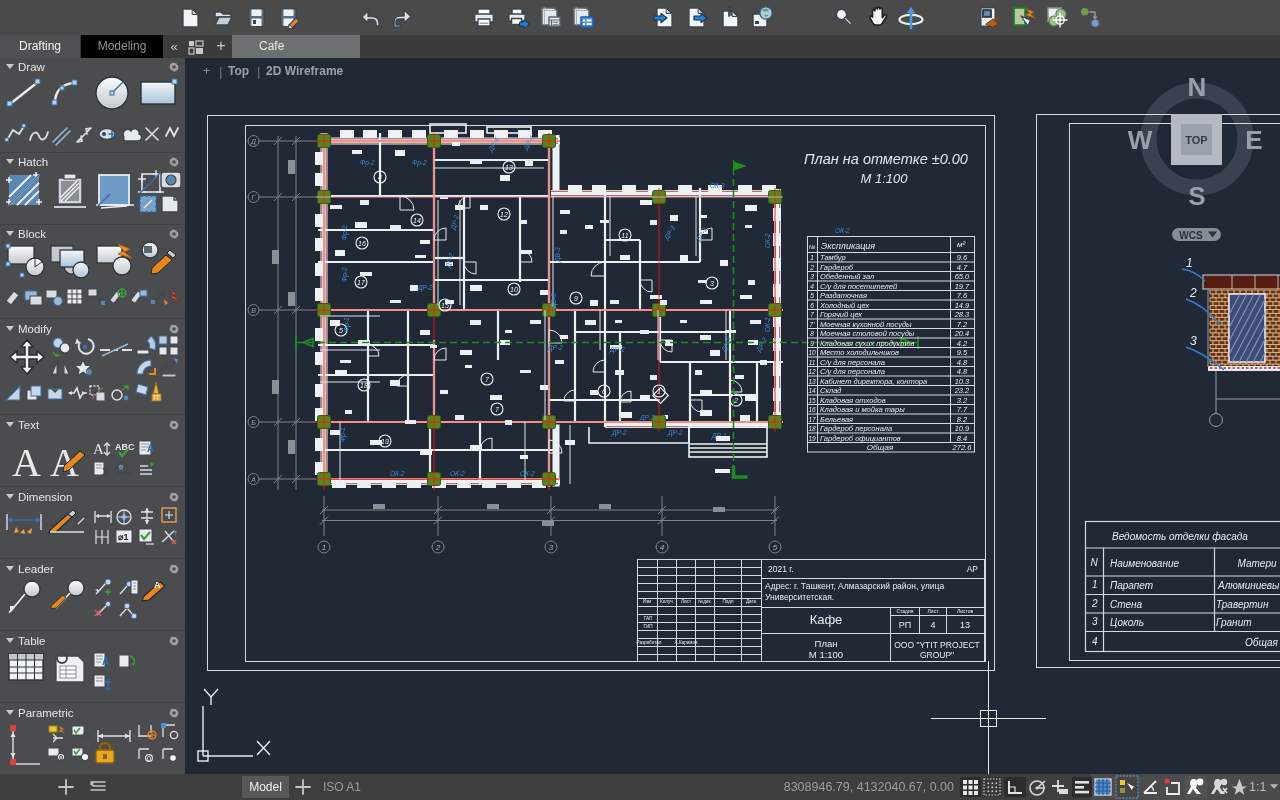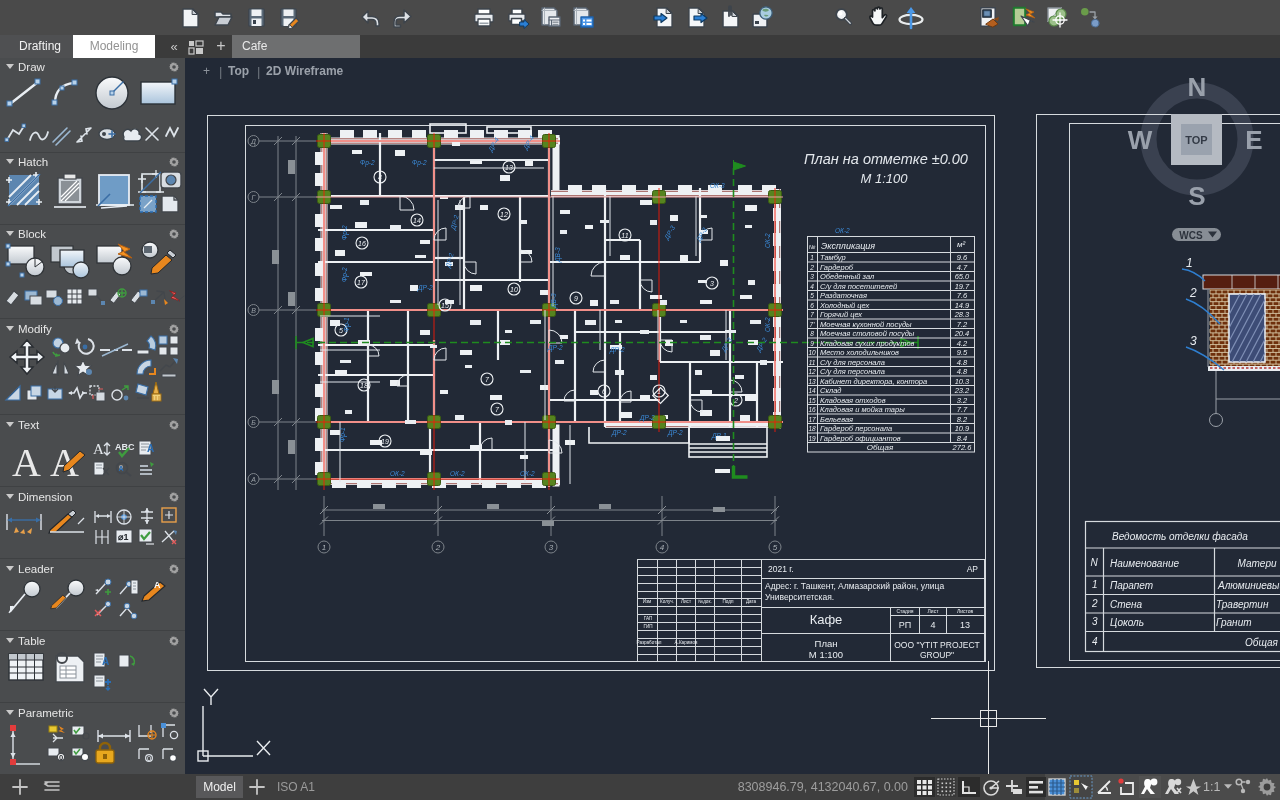--- a/index.html
+++ b/index.html
@@ -2,21 +2,21 @@
 <html><head>
 <meta charset="utf-8">
 <style>
   html,body{margin:0;padding:0;width:1280px;height:800px;overflow:hidden;
     font-family:"Liberation Sans",sans-serif;background:#4b4b4b;}
   .abs{position:absolute;}
   #toolbar{position:absolute;left:0;top:0;width:1280px;height:35px;background:#4a4a4a;}
   #tabrow{position:absolute;left:0;top:35px;width:1280px;height:24px;background:#3b3b3b;}
   #panel{position:absolute;left:0;top:58px;width:224px;height:716px;background:#4a4c4e;overflow:hidden;}
   #canvas{position:absolute;left:185px;top:58px;width:1095px;height:716px;background:#222936;overflow:hidden;}
-  #statusbar{position:absolute;left:0;top:774px;width:1045px;height:26px;background:#3e3e3e;}
+  #statusbar{position:absolute;left:0;top:774px;width:1045px;height:26px;background:#3e3e3e;padding-left:46px;}
   .ptab{position:absolute;top:0;height:23px;line-height:23px;text-align:center;font-size:12px;}
 </style>
 </head>
 <body>
 <div id="toolbar">
 <svg width="1280" height="35">
 <g stroke-linejoin="round" stroke-linecap="round">
 
 <g transform="translate(182,8)">
           <path d="M1 1h10l5 5v13H1z" fill="#f2f4f6" stroke="#3d444c" stroke-width="1.3"></path>
@@ -156,31 +156,31 @@
           <circle cx="3.8" cy="3.8" r="3.8" fill="#6a9c4a"></circle>
           <path d="M9 4h5v5" fill="none" stroke="#9aa0a6" stroke-width="1.3"></path>
           <path d="M14 11.5l-2.6-3h5.2z" fill="#9aa0a6"></path>
           <circle cx="14.2" cy="15.2" r="3.8" fill="#7a9cc8" stroke="#4a6c94" stroke-width="1"></circle>
         </g>
 </g>
 </svg>
 </div>
 <div id="tabrow">
 <div class="ptab" style="left:0;width:80px;background:#4f5052;color:#f2f2f2;">Drafting</div>
-<div class="ptab" style="left:73px;width:82px;background:#ffffff;color:#929292;">Modeling</div>
+<div class="ptab" style="left:81px;width:82px;background:#000000;color:#929292;">Modeling</div>
 <div class="ptab" style="left:163px;width:22px;color:#c8c8c8;font-size:13px;">«</div>
 <div class="abs" style="left:185px;top:0;width:1095px;height:23px;background:#3b3b3b;"></div>
 <svg class="abs" style="left:186px;top:3px;" width="22" height="18">
       <rect x="3" y="3" width="5" height="5" fill="#c9c9c9"></rect>
       <rect x="10" y="3" width="7" height="5" fill="none" stroke="#c9c9c9" stroke-width="1.2"></rect>
       <rect x="3" y="10" width="5" height="6" fill="none" stroke="#c9c9c9" stroke-width="1.2"></rect>
       <rect x="10" y="10" width="7" height="6" fill="#c9c9c9"></rect>
     </svg>
 <div class="abs" style="left:210px;top:0px;width:22px;height:23px;color:#c9c9c9;font-size:16px;text-align:center;line-height:22px;">+</div>
-<div class="abs" style="left:232px;top:0;width:128px;height:23px;background:#6e6f70;color:#e9e9e9;font-size:12px;line-height:23px;padding-left:10px;box-sizing:border-box;">Cafe</div>
+<div class="abs" style="left:232px;top:0;width:128px;height:23px;background:#6e6f70;color:#e9e9e9;font-size:12px;line-height:23px;padding-left:27px;box-sizing:border-box;">Cafe</div>
 </div>
 <div id="panel">
 <svg width="185" height="716" viewBox="0 58 185 716" font-family="Liberation Sans">
 <defs>
 <linearGradient id="bl" x1="0" y1="0" x2="0" y2="1">
           <stop offset="0" stop-color="#f2f6fa"></stop>
           <stop offset="1" stop-color="#aac4dc"></stop>
         </linearGradient>
 <linearGradient id="gr" x1="0" y1="0" x2="0" y2="1">
           <stop offset="0" stop-color="#fafbfc"></stop>

